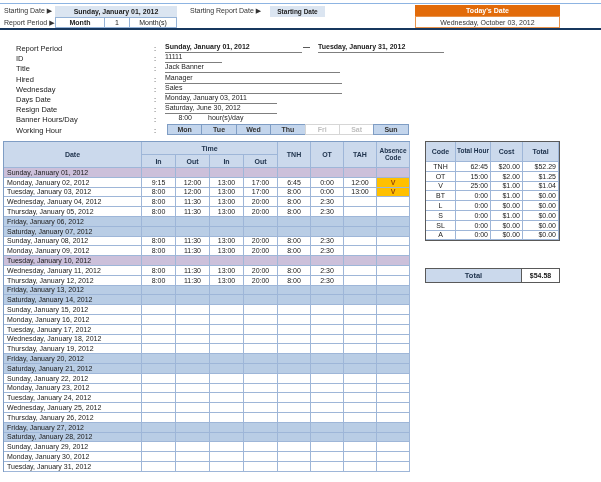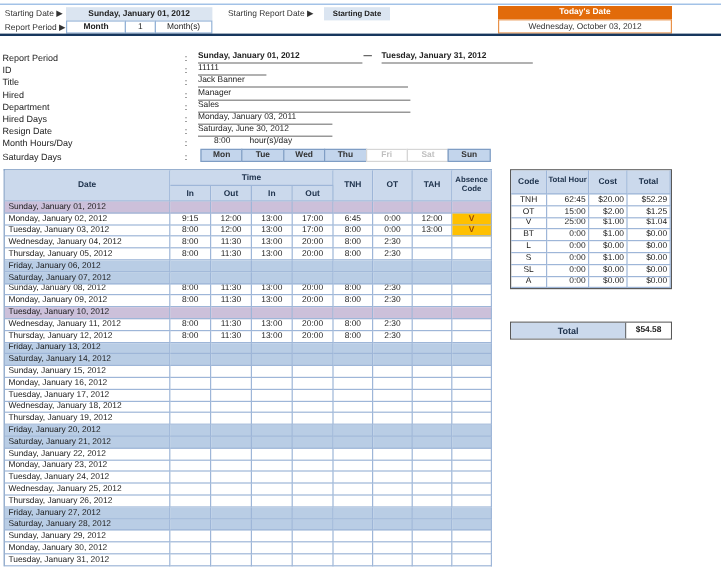--- a/index.html
+++ b/index.html
@@ -16,21 +16,21 @@
     font-size:7px;font-weight:bold;color:#222;white-space:nowrap;}
   .ctrlcell{background:#fff;border:1px solid #95B3D7;display:flex;align-items:center;
     justify-content:center;font-size:7px;color:#222;white-space:nowrap;}
   .todayhdr{left:415px;top:5px;width:145px;height:11px;background:#E26B0A;color:#fff;
     font-size:7px;font-weight:bold;display:flex;align-items:center;justify-content:center;}
   .todayval{left:415px;top:16px;width:143px;height:10px;background:#fff;border:1px solid #E8924A;
     font-size:7px;display:flex;align-items:center;justify-content:center;color:#333;}
   .navysep{left:0;top:28px;width:601px;height:2px;background:#17375E;}
   
   .frow{position:absolute;left:0;width:601px;height:10px;}
-  .flabel{position:absolute;left:2px;top:1px;font-size:7.5px;color:#222;white-space:nowrap;text-align:center;}
+  .flabel{position:absolute;left:16px;top:1px;font-size:7.5px;color:#222;white-space:nowrap;text-align:center;}
   .fcolon{position:absolute;left:154px;top:1px;font-size:7.5px;color:#222;}
   .fval{position:absolute;top:0;font-size:7px;color:#222;white-space:nowrap;
     border-bottom:1px solid #7f7f7f;height:9px;}
   .fval.b{font-weight:bold;}
   .noline{border-bottom:none;}
   .dash{position:absolute;left:303px;top:0;font-size:7px;font-weight:bold;}
   .days{position:absolute;left:167px;top:-1px;display:flex;}
   .day{width:33.4px;height:9px;border:1px solid #7F9DC4;margin-left:-1px;background:#C3D5EC;
     font-size:7px;font-weight:bold;color:#333;display:flex;align-items:center;justify-content:center;}
   .day:first-child{margin-left:0;}
@@ -93,42 +93,42 @@
   <span class="flabel">Title</span>
   <span class="fcolon">:</span>
   <span class="fval" style="left:165px;width:175px;">Jack Banner</span>
 </div>
 <div class="frow" style="top:73.6px;">
   <span class="flabel">Hired</span>
   <span class="fcolon">:</span>
   <span class="fval" style="left:165px;width:177px;">Manager</span>
 </div>
 <div class="frow" style="top:83.8px;">
-  <span class="flabel">Department</span>
+  <span class="flabel">Wednesday</span>
   <span class="fcolon">:</span>
   <span class="fval" style="left:165px;width:177px;">Sales</span>
 </div>
 <div class="frow" style="top:94px;">
-  <span class="flabel">Hired Days</span>
+  <span class="flabel">Days Date</span>
   <span class="fcolon">:</span>
   <span class="fval" style="left:165px;width:112px;">Monday, January 03, 2011</span>
 </div>
 <div class="frow" style="top:104.2px;">
   <span class="flabel">Resign Date</span>
   <span class="fcolon">:</span>
   <span class="fval" style="left:165px;width:112px;">Saturday, June 30, 2012</span>
 </div>
 <div class="frow" style="top:114.4px;">
-  <span class="flabel">Month Hours/Day</span>
+  <span class="flabel">Banner Hours/Day</span>
   <span class="fcolon">:</span>
   <span class="fval noline" style="left:170px;width:22px;text-align:right;display:inline-block;">8:00</span>
   <span class="fval noline" style="left:208px;">hour(s)/day</span>
 </div>
 <div class="frow" style="top:125px;">
-  <span class="flabel">Saturday Days</span>
+  <span class="flabel">Working Hour</span>
   <span class="fcolon">:</span>
   <span class="days" id="working-days">
       <div class="day">Mon</div>
       <div class="day">Tue</div>
       <div class="day">Wed</div>
       <div class="day">Thu</div>
       <div class="day off">Fri</div>
       <div class="day off">Sat</div>
       <div class="day">Sun</div>
     </span>

